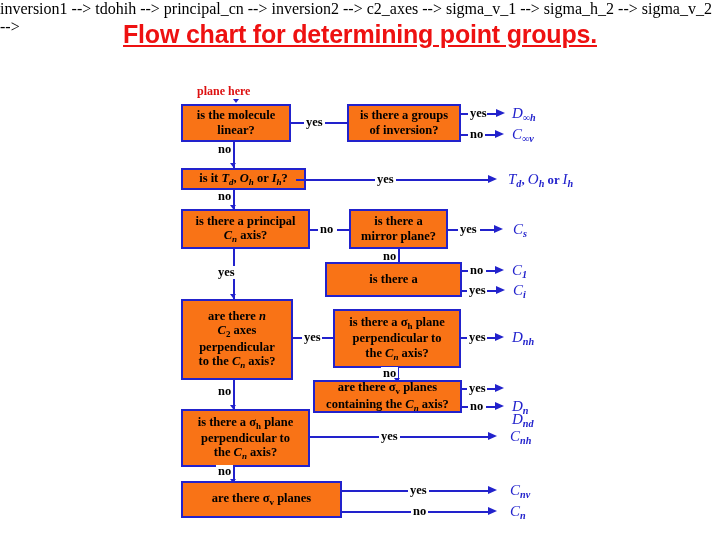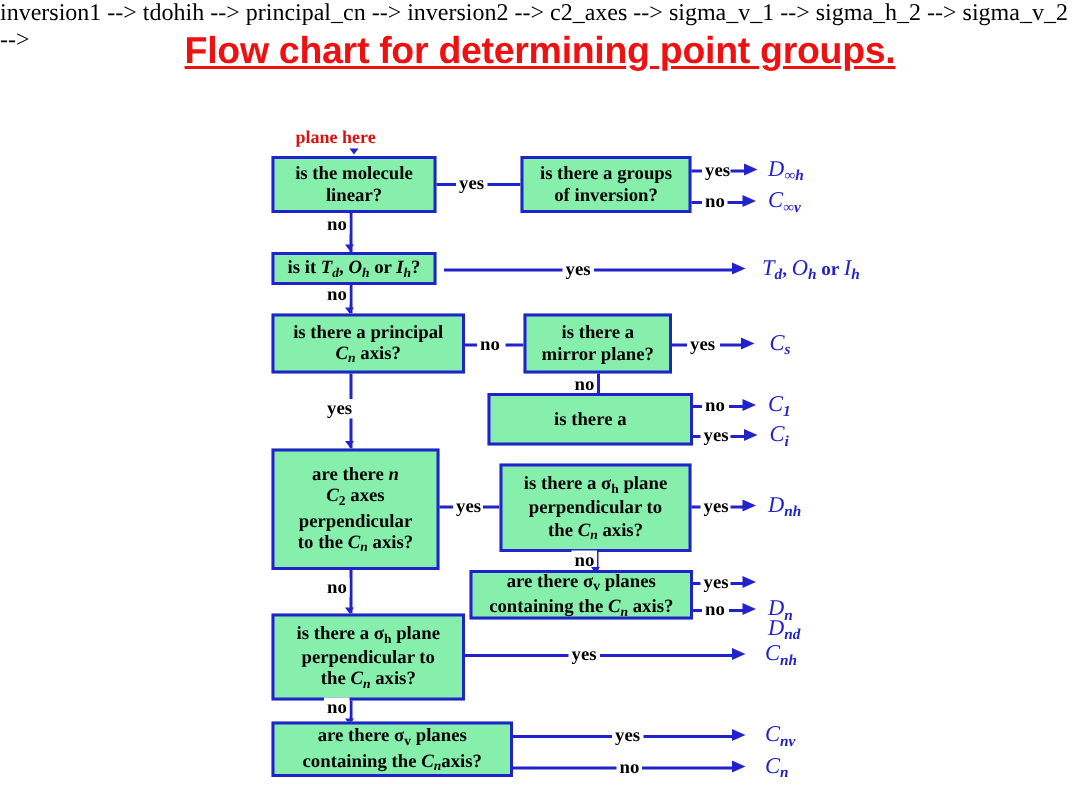--- a/index.html
+++ b/index.html
@@ -41,21 +41,21 @@
     font-weight: bold;
     color: #dd1111;
     white-space: nowrap;
   }
 
   
   .qbox {
     position: absolute;
     box-sizing: border-box;
     border: 2px solid #2222cc;
-    background: #86efac;
+    background: #f97316;
     color: #000000;
     font-size: 12.5px;
     font-weight: bold;
     line-height: 1.18;
     text-align: center;
     display: flex;
     flex-direction: column;
     align-items: center;
     justify-content: center;
     padding: 1px 4px;
@@ -164,21 +164,21 @@
   <div class="result" style="left:512px; top:127px;">
     <span>C</span><span class="subi">∞v</span>
   </div>
 
    tdohih --&gt;
   <div class="vline" style="left:233px; top:142px; height:26px;"></div>
   <div class="elabel" style="left:216px; top:143px;">no</div>
   <div class="tick-d" style="left:230px; top:163px;"></div>
 
   
-  <div class="qbox" style="left:181px; top:168px; width:110px; height:22px; flex-direction:row;">
+  <div class="qbox" style="left:181px; top:168px; width:125px; height:22px; flex-direction:row;">
     <span class="ln">is it <span class="mi">T</span><span class="subi">d</span>, <span class="mi">O</span><span class="subi">h</span> or <span class="mi">I</span><span class="subi">h</span>?</span>
   </div>
 
   <div class="hline" style="left:296px; top:179px; width:194px;"></div>
   <div class="arrow-r" style="left:488px; top:175px;"></div>
   <div class="elabel" style="left:375px; top:173px;">yes</div>
   <div class="result" style="left:508px; top:172px;">
     <span>T</span><span class="subi">d</span><span class="rom">, </span><span>O</span><span class="subi">h</span><span class="rom"> or </span><span>I</span><span class="subi">h</span>
   </div>
 
@@ -314,21 +314,20 @@
   </div>
 
    sigma_v_2 --&gt;
   <div class="vline" style="left:233px; top:467px; height:16px;"></div>
   <div class="elabel" style="left:216px; top:465px;">no</div>
   <div class="tick-d" style="left:230px; top:479px;"></div>
 
   
   <div class="qbox" style="left:181px; top:481px; width:161px; height:37px;">
     <span class="ln">are there σ<span class="sub">v</span> planes</span>
-    <span class="ln">containing the <span class="mi">C</span><span class="subi">n</span>axis?</span>
   </div>
 
   <div class="hline" style="left:342px; top:490px; width:148px;"></div>
   <div class="arrow-r" style="left:488px; top:486px;"></div>
   <div class="elabel" style="left:408px; top:484px;">yes</div>
   <div class="result" style="left:510px; top:483px;">
     <span>C</span><span class="subi">nv</span>
   </div>
 
   <div class="hline" style="left:342px; top:511px; width:148px;"></div>

